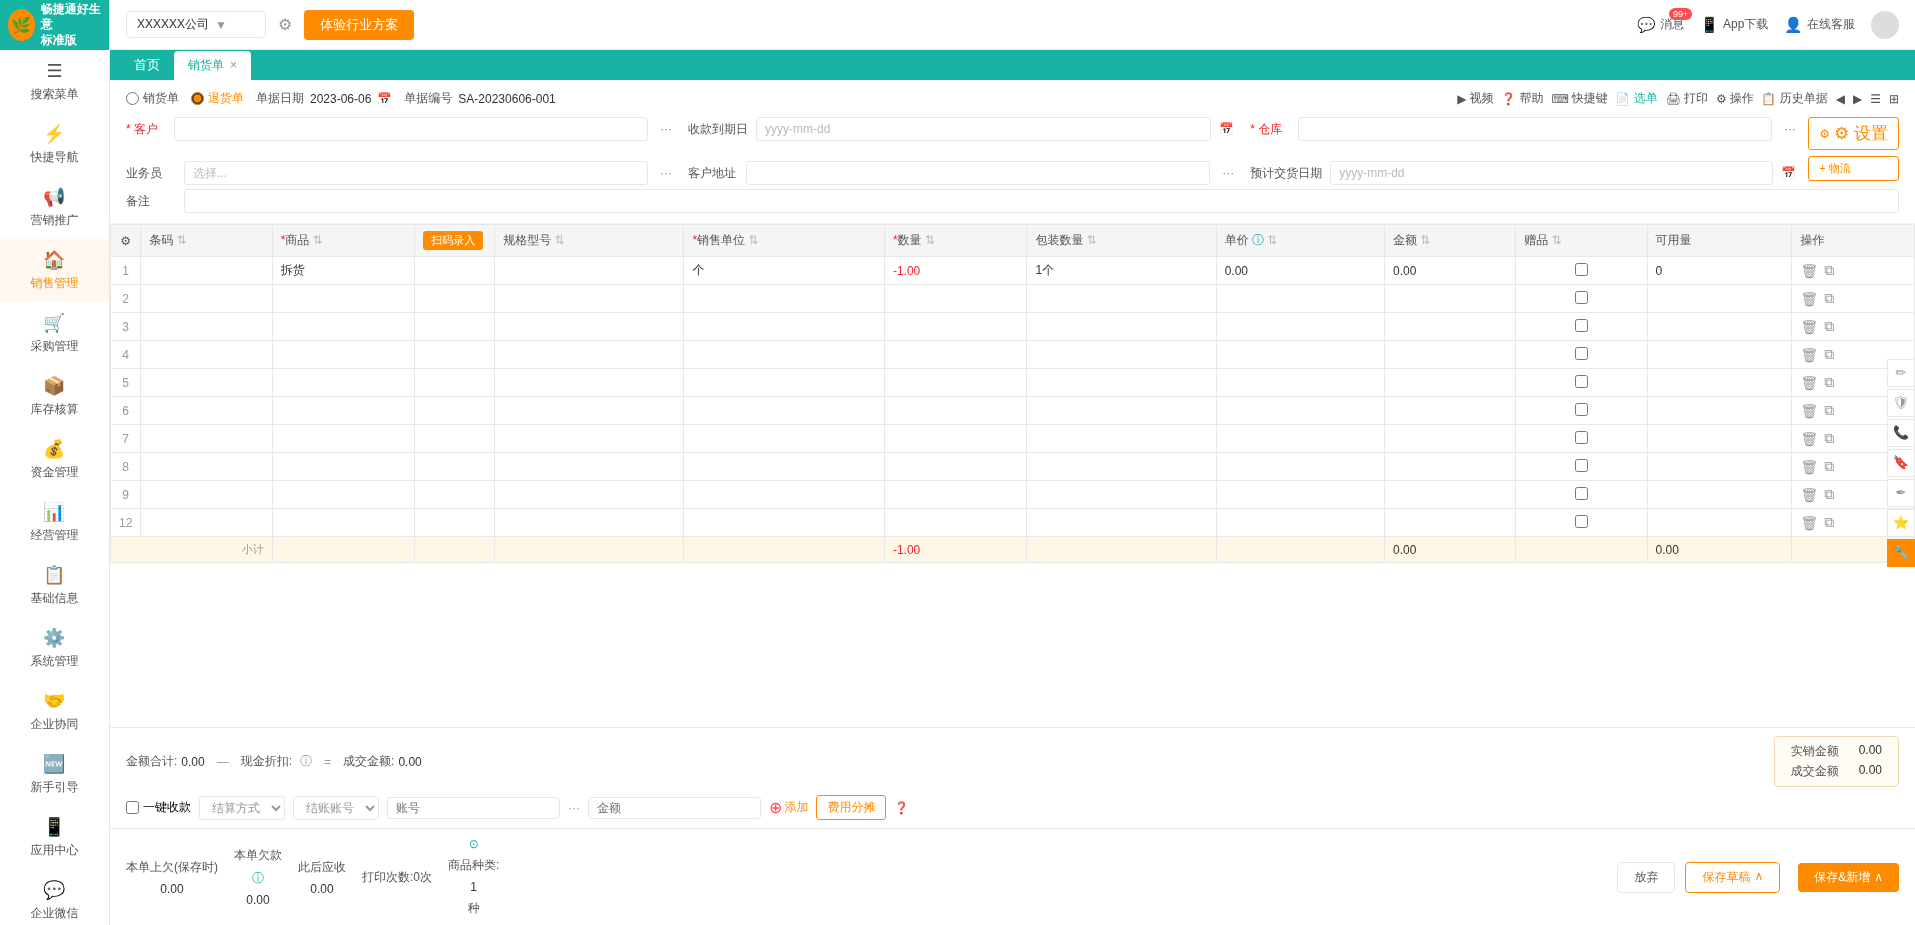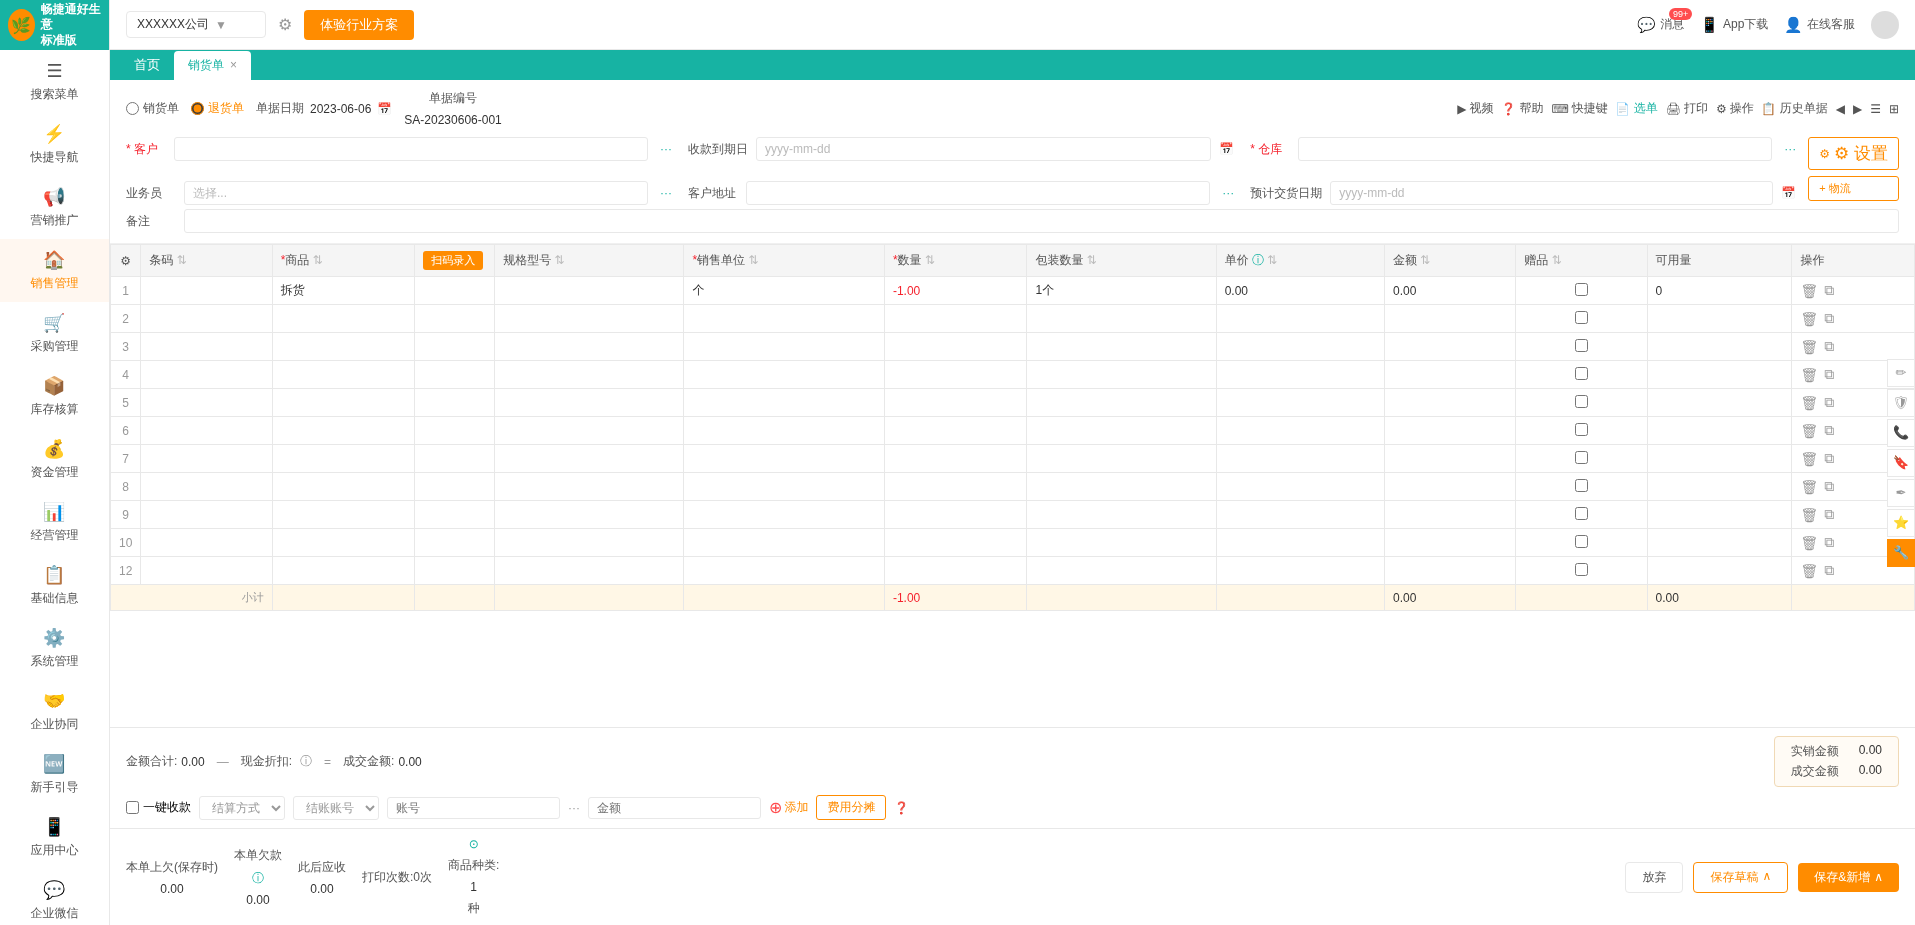--- a/index.html
+++ b/index.html
@@ -33,21 +33,21 @@
     .tab { padding: 6px 14px; color: #fff; cursor: pointer; font-size: 13px; border-radius: 4px 4px 0 0; display: flex; align-items: center; gap: 6px; }
     .tab.active { background: #fff; color: #17b3a3; }
     .tab-close { color: #999; font-size: 12px; cursor: pointer; }
     .tab-home { color: #fff; padding: 6px 14px; font-size: 13px; cursor: pointer; }
     .form-top { display: flex; align-items: center; gap: 12px; margin-bottom: 10px; }
     .radio-group { display: flex; align-items: center; gap: 12px; }
     .radio-item { display: flex; align-items: center; gap: 4px; cursor: pointer; color: #555; }
     .radio-item input[type=radio] { accent-color: #ff8c00; }
     .form-date { display: flex; align-items: center; gap: 6px; font-size: 12px; color: #555; }
     .form-date-val { color: #333; font-weight: 500; }
-    .form-no { display: flex; align-items: center; gap: 6px; font-size: 12px; color: #555; flex-direction: column; }
+    .form-no { display: flex; align-items: center; gap: 6px; font-size: 12px; color: #555; }
     .form-no-val { color: #333; }
     .form-actions-top { margin-left: auto; display: flex; align-items: center; gap: 8px; color: #555; font-size: 12px; }
     .form-actions-top span { cursor: pointer; display: flex; align-items: center; gap: 3px; }
     .form-row { display: flex; align-items: center; gap: 8px; }
     .form-label { color: #f5222d; white-space: nowrap; min-width: 40px; }
     .form-label-opt { color: #555; white-space: nowrap; min-width: 50px; }
     .form-input { flex: 1; border: 1px solid #e8e8e8; border-radius: 3px; padding: 4px 8px; color: #333; background: #fff; }
     .form-input::placeholder { color: #bbb; }
     .form-input-dots { color: #17b3a3; cursor: pointer; margin-left: 4px; }
     .form-input-icon { color: #999; cursor: pointer; }
@@ -84,21 +84,21 @@
     .help-icon { color: #999; cursor: pointer; }
     .account-input { border: 1px solid #e8e8e8; border-radius: 3px; padding: 3px 8px; color: #999; background: #fff; }
 
     
     .bottom-bar { background: #fff; border-top: 1px solid #e8e8e8; padding: 8px 16px; display: flex; align-items: center; gap: 16px; }
     .bottom-info { display: flex; align-items: center; gap: 6px; color: #555; font-size: 12px; flex-direction: column; }
     .bottom-info-val { color: #333; font-weight: 500; }
     .bottom-actions { margin-left: auto; display: flex; align-items: center; gap: 10px; }
     .btn-discard { border: 1px solid #e8e8e8; background: #fff; color: #555; border-radius: 4px; padding: 6px 16px; cursor: pointer; }
     .btn-draft { border: 1px solid #ff8c00; background: #fff; color: #ff8c00; border-radius: 4px; padding: 6px 16px; cursor: pointer; display: flex; align-items: flex-start; gap: 4px; }
-    .btn-save { background: #ff8c00; color: #fff; border: none; border-radius: 4px; padding: 6px 16px; cursor: pointer; display: flex; align-items: center; gap: 4px; }
+    .btn-save { background: #ff8c00; color: #fff; border: none; border-radius: 4px; padding: 6px 16px; cursor: pointer; display: flex; align-items: center; gap: 4px; margin-left: 8px; }
 
     
     .right-tools { position: fixed; right: 0; top: 50%; transform: translateY(-50%); display: flex; flex-direction: column; gap: 2px; z-index: 100; }
     .right-tool-btn { width: 28px; height: 28px; background: #fff; border: 1px solid #e8e8e8; display: flex; align-items: center; justify-content: center; color: #999; cursor: pointer; font-size: 13px; }
     .right-tool-btn.orange { background: #ff8c00; color: #fff; border-color: #ff8c00; }
 
     .content-body { display: flex; flex-direction: column; flex: 1; overflow: hidden; }
     
     .form-section { padding: 10px 16px; background: #fff; border-bottom: 1px solid #f0f0f0; }
 
@@ -519,40 +519,20 @@
       <td style="text-align:center;"><input type="checkbox" style=""></td>
       <td></td>
       <td>
         <div class="action-icons">
           <span class="action-icon">🗑</span>
           <span class="action-icon">⧉</span>
         </div>
       </td>
     </tr>
             <tr>
-      <td class="row-num">10</td>
-      <td></td>
-      <td style="cursor:pointer;"></td>
-      <td></td>
-      <td></td>
-      <td></td>
-      <td class=""></td>
-      <td></td>
-      <td></td>
-      <td></td>
-      <td style="text-align:center;"><input type="checkbox" style=""></td>
-      <td></td>
-      <td>
-        <div class="action-icons">
-          <span class="action-icon">🗑</span>
-          <span class="action-icon">⧉</span>
-        </div>
-      </td>
-    </tr>
-            <tr>
       <td class="row-num">12</td>
       <td></td>
       <td style="cursor:pointer;"></td>
       <td></td>
       <td></td>
       <td></td>
       <td class=""></td>
       <td></td>
       <td></td>
       <td></td>

